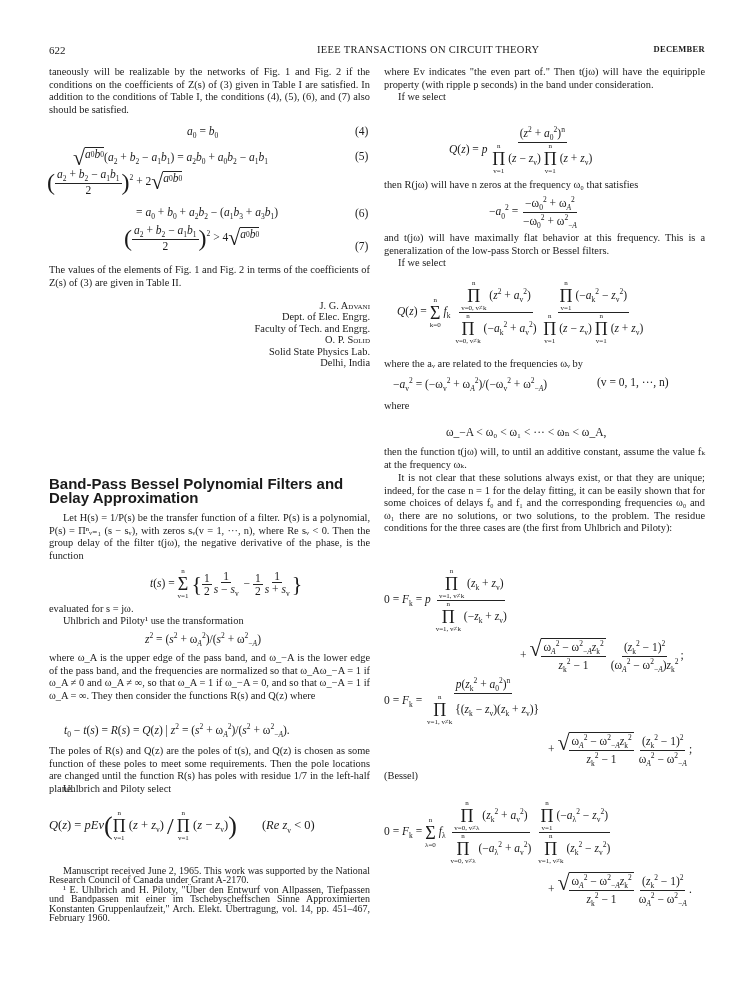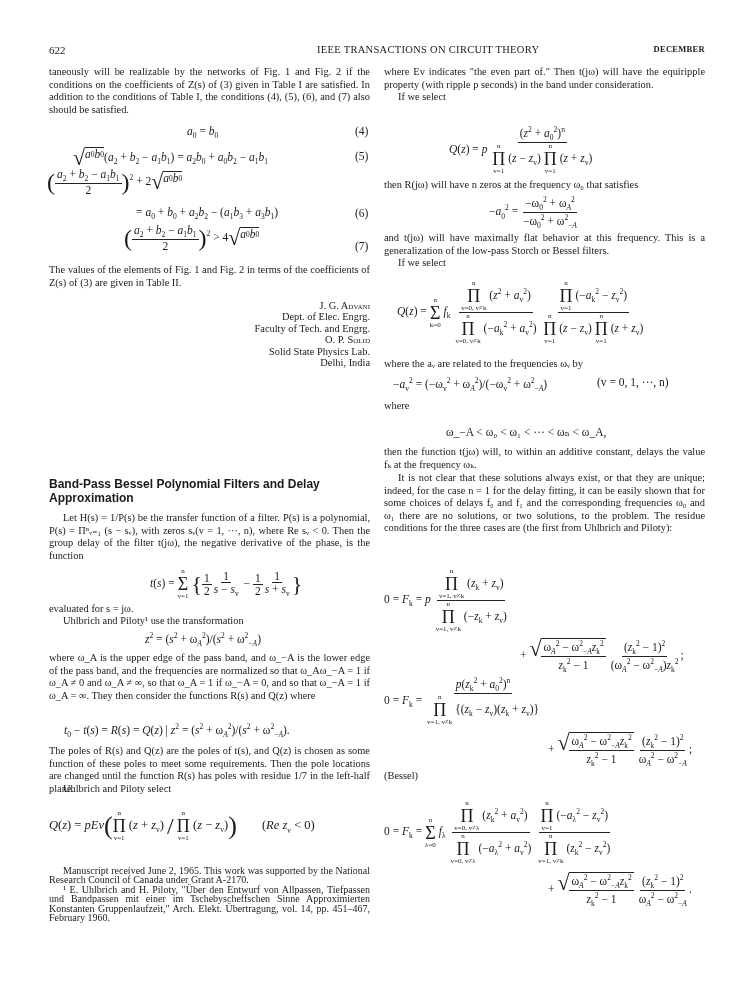--- a/index.html
+++ b/index.html
@@ -18,21 +18,21 @@
   .eq{position:absolute;font-size:11.5px;white-space:nowrap;}
   .eqn{position:absolute;font-size:11.5px;}
   .frac{display:inline-flex;flex-direction:column;align-items:center;vertical-align:middle;}
   .frac .num{border-bottom:0.8px solid #222;padding:0 2px;}
   .frac .den{padding:0 2px;}
   .prod{display:inline-flex;flex-direction:column;align-items:center;vertical-align:middle;font-size:7px;line-height:7px;}
   .prod .big{font-size:18px;line-height:18px;}
   sub,sup{font-size:7.5px;}
   .sig{position:absolute;left:49px;width:321px;text-align:right;font-size:10.4px;line-height:11.4px;}
   .sc{font-variant:small-caps;}
-  .title{position:absolute;left:49px;top:477px;width:321px;font-family:"Liberation Sans","DejaVu Sans",sans-serif;font-weight:bold;font-size:12px;line-height:14.4px;}
+  .title{position:absolute;left:49px;top:477px;width:321px;font-family:"Liberation Sans","DejaVu Sans",sans-serif;font-weight:bold;font-size:15px;line-height:14.4px;}
   .fn{position:absolute;left:49px;top:866px;width:321px;font-size:10px;line-height:9.4px;text-align:justify;}
   .blk{position:absolute;font-size:10.4px;line-height:12.6px;text-align:justify;}
   .sqrt{display:inline-flex;align-items:flex-start;vertical-align:middle;}
   .sqrt .rad{font-size:22px;line-height:22px;}
   .sqrt .under{border-top:0.8px solid #222;display:inline-flex;align-items:center;}
 </style>
 </head>
 <body>
 
 <div class="hdr">
@@ -238,21 +238,21 @@
 
 <div class="eq" style="left:384px;top:376px;margin-left:9px;">
   −<i>a</i><sub>v</sub><sup>2</sup> = (−ω<sub>v</sub><sup>2</sup> + ω<sub><i>A</i></sub><sup>2</sup>)/(−ω<sub>v</sub><sup>2</sup> + ω<sup>2</sup><sub>−<i>A</i></sub>)
 </div>
 <div class="eq" style="left:597px;top:376px;">(v = 0, 1, ···, n)</div>
 
 <div class="blk" style="left:384px;top:400px;width:321px;">where</div>
 
 <div class="eq" style="left:446px;top:425px;">ω_−A &lt; ω₀ &lt; ω₁ &lt; ··· &lt; ωₙ &lt; ω_A,</div>
 
-<div class="blk" style="left:384px;top:446px;width:321px;">then the function t(jω) will, to within an additive constant, delays the value fₖ at the frequency ωₖ.</div>
+<div class="blk" style="left:384px;top:446px;width:321px;">then the function t(jω) will, to until an additive constant, assume the value fₖ at the frequency ωₖ.</div>
 <div class="blk ind" style="left:384px;top:472px;width:321px;">It is not clear that these solutions always exist, or that they are unique; indeed, for the case n = 1 for the delay fitting, it can be easily shown that for some choices of delays f₀ and f₁ and the corresponding frequencies ω₀ and ω₁ there are no solutions, or two solutions, to the problem. The residue conditions for the three cases are (the first from Uhlbrich and Piloty):</div>
 
 <div class="eq" style="left:384px;top:568px;">
   0 = <i>F</i><sub>k</sub> = <i>p</i> <span class="frac">
       <span class="num"><span class="prod">
           <span>n</span>
           <span class="big">Π</span>
           <span>v=1, v≠k</span>
         </span> (<i>z</i><sub>k</sub> + <i>z</i><sub>v</sub>)</span>
       <span class="den"><span class="prod">

